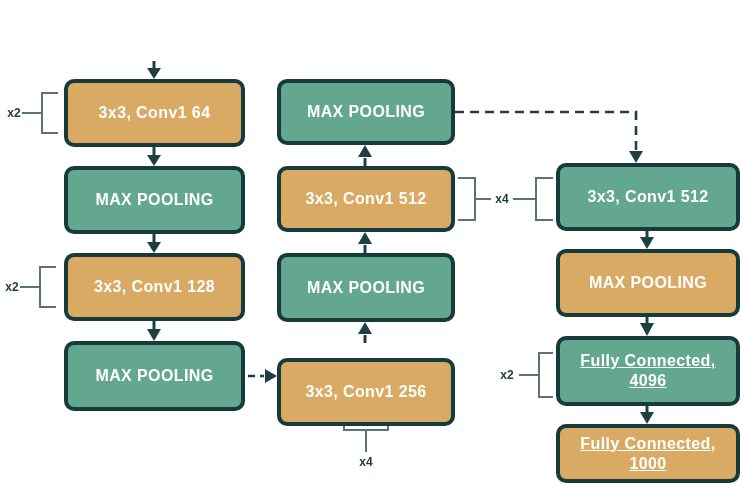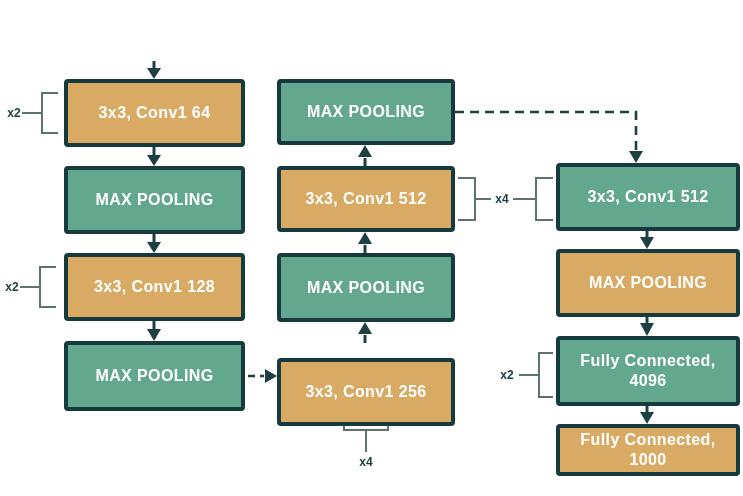--- a/index.html
+++ b/index.html
@@ -27,44 +27,44 @@
   .pill{
     position:absolute;left:80px;top:4px;width:148px;height:57px;
     background:var(--dark-teal);border-radius:29px;
     display:flex;align-items:center;justify-content:center;
     color:#fff;font-size:15px;font-weight:bold;letter-spacing:1.5px;
     z-index:2;
   }
   .node{
     position:absolute;z-index:2;
     border:4px solid var(--box-border);
-    border-radius:4px;
+    border-radius:10px;
     box-sizing:border-box;
     display:flex;align-items:center;justify-content:center;
     text-align:center;
     color:#fff;font-size:16px;font-weight:bold;letter-spacing:0.4px;
     line-height:1.25;
   }
   .node.tan{background:var(--tan);}
   .node.green{background:var(--green);}
   .node .node-label{display:inline-block;padding:0 8px;}
-  .node.fc .node-label{max-width:140px;}
+  .node.fc .node-label{max-width:140px;text-decoration:underline;}
   
   #n-conv64        {left:64px; top:79px;  width:181px;height:68px;}
   #n-pool1         {left:64px; top:166px; width:181px;height:68px;}
   #n-conv128       {left:64px; top:253px; width:181px;height:68px;}
   #n-pool2         {left:64px; top:341px; width:181px;height:70px;}
   #n-pool4         {left:277px;top:79px;  width:178px;height:66px;}
   #n-conv512-mid   {left:277px;top:166px; width:178px;height:66px;}
   #n-pool3         {left:277px;top:253px; width:178px;height:69px;}
   #n-conv256       {left:277px;top:358px; width:178px;height:68px;}
   #n-conv512-right {left:556px;top:163px; width:184px;height:68px;}
   #n-pool5         {left:556px;top:249px; width:184px;height:68px;}
   #n-fc4096        {left:556px;top:336px; width:184px;height:70px;}
-  #n-fc1000        {left:556px;top:424px; width:184px;height:52px;}
+  #n-fc1000        {left:556px;top:424px; width:184px;height:59px;}
 </style>
 </head>
 <body>
 
 <div class="canvas">
 
   <svg class="connectors" width="743" height="496" viewBox="0 0 743 496">
 
     <g>
       <line class="aline" x1="154" y1="61" x2="154" y2="69"></line>

